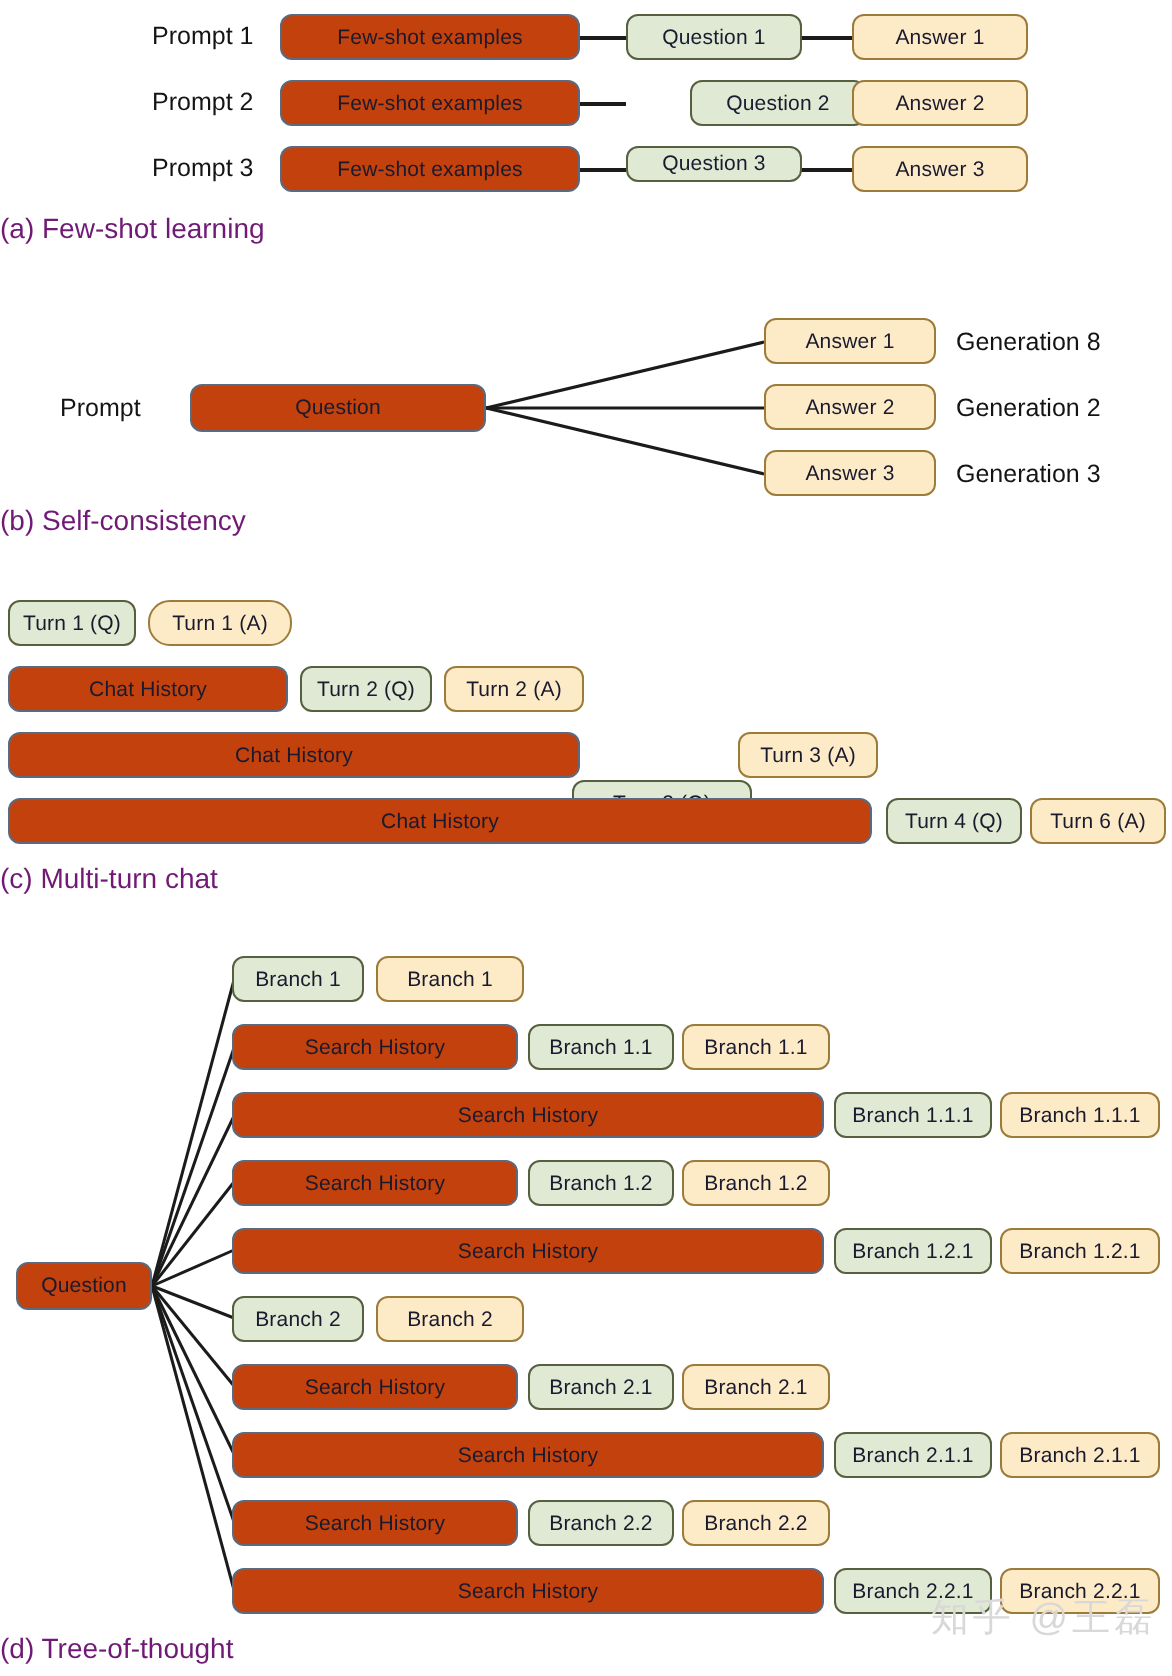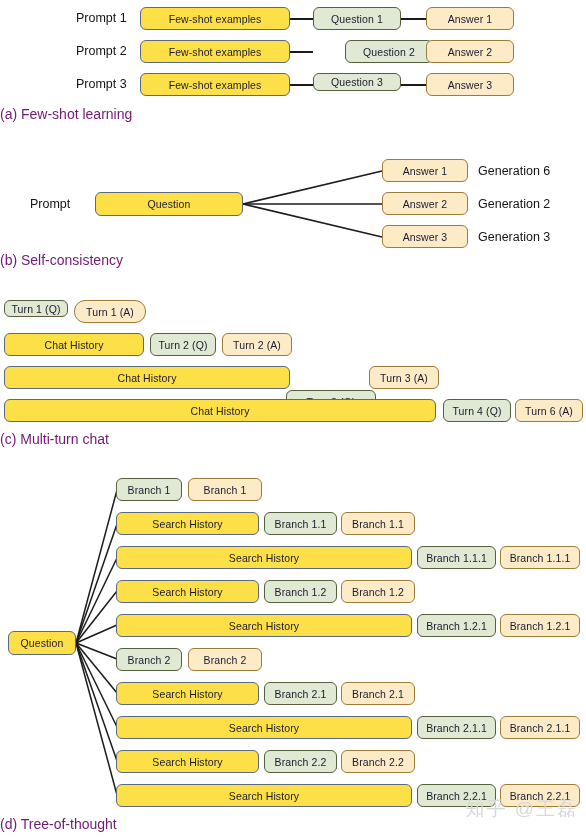--- a/index.html
+++ b/index.html
@@ -24,21 +24,21 @@
     display: flex;
     align-items: center;
     justify-content: center;
     font-size: 10.5px;
     color: #1a1a2e;
     white-space: nowrap;
     letter-spacing: 0.1px;
     z-index: 3;
   }
   .node.blue {
-    background: #fde047;
+    background: #c2410c;
     border: 1.3px solid #5b6a80;
   }
   .node.green {
     background: #dfe9d3;
     border: 1.3px solid #56603f;
   }
   .node.yellow {
     background: #fdebc8;
     border: 1.3px solid #9d7c3a;
   }
@@ -121,34 +121,34 @@
     <svg class="edges">
       <line x1="243" y1="204" x2="382" y2="171" stroke="#1b1b1b" stroke-width="1.6"></line>
       <line x1="243" y1="204" x2="382" y2="204" stroke="#1b1b1b" stroke-width="1.6"></line>
       <line x1="243" y1="204" x2="382" y2="237" stroke="#1b1b1b" stroke-width="1.6"></line>
     </svg>
 
     <div class="label" style="left:30px; top:197px;">Prompt</div>
     <div class="node blue" style="left:95px; top:192px; width:148px; height:24px;">Question</div>
 
     <div class="node yellow" style="left:382px; top:159px; width:86px; height:23px;">Answer 1</div>
-    <div class="label" style="left:478px; top:164px;">Generation 6</div>
+    <div class="label" style="left:478px; top:164px;">Generation 8</div>
 
     <div class="node yellow" style="left:382px; top:192px; width:86px; height:23px;">Answer 2</div>
     <div class="label" style="left:478px; top:197px;">Generation 2</div>
 
     <div class="node yellow" style="left:382px; top:225px; width:86px; height:23px;">Answer 3</div>
     <div class="label" style="left:478px; top:230px;">Generation 3</div>
 
     <div class="caption" style="left:0; top:252px; width:586px;">(b) Self-consistency</div>
   </div>
 
   <div>
 
-    <div class="node green" style="left:4px; top:300px; width:64px; height:17px;">Turn 1 (Q)</div>
+    <div class="node green" style="left:4px; top:300px; width:64px; height:23px;">Turn 1 (Q)</div>
     <div class="node yellow" style="left:74px; top:300px; width:72px; height:23px;border-radius:11px;">Turn 1 (A)</div>
 
     <div class="node blue" style="left:4px; top:333px; width:140px; height:23px;">Chat History</div>
     <div class="node green" style="left:150px; top:333px; width:66px; height:23px;">Turn 2 (Q)</div>
     <div class="node yellow" style="left:222px; top:333px; width:70px; height:23px;">Turn 2 (A)</div>
 
     <div class="node blue" style="left:4px; top:366px; width:286px; height:23px;">Chat History</div>
     <div class="node green" style="left:286px; top:366px; width:90px; height:23px;margin-top:24px;">Turn 3 (Q)</div>
     <div class="node yellow" style="left:369px; top:366px; width:70px; height:23px;">Turn 3 (A)</div>
 

